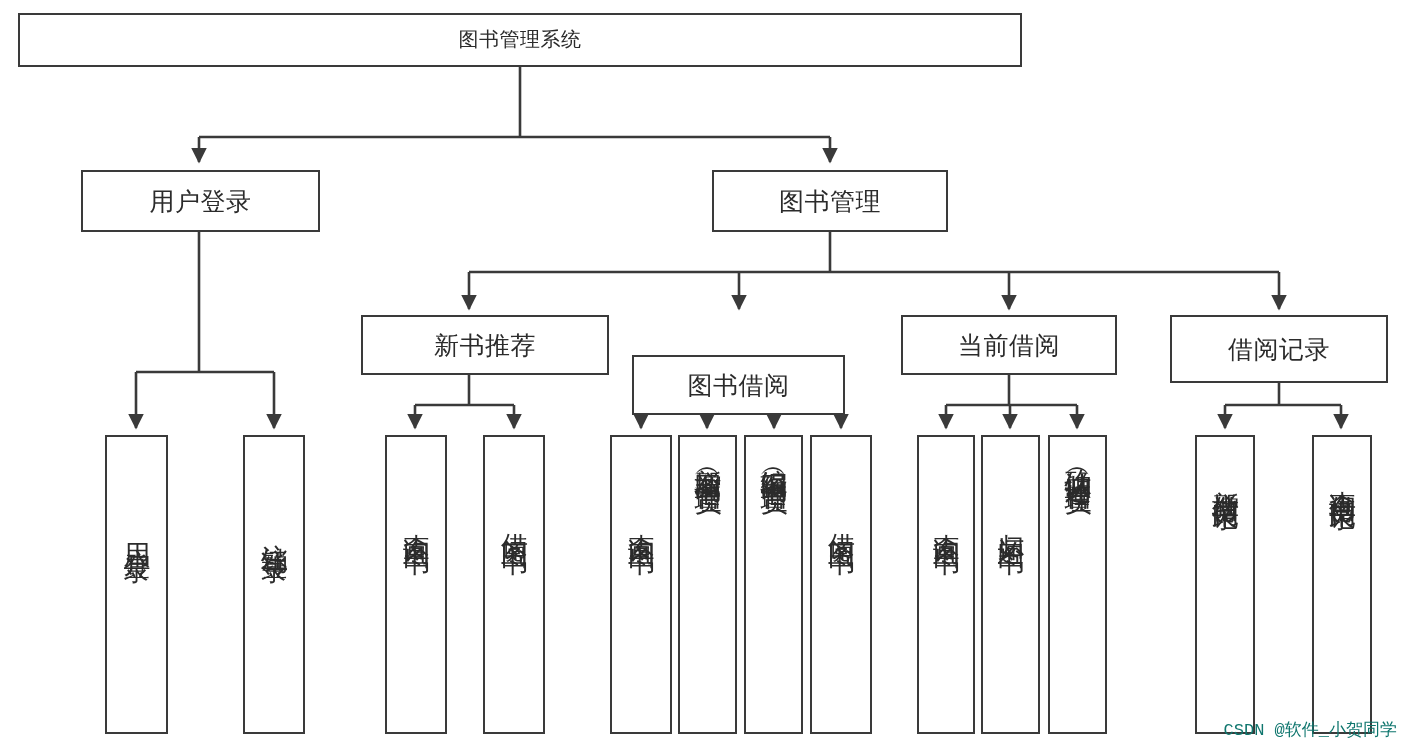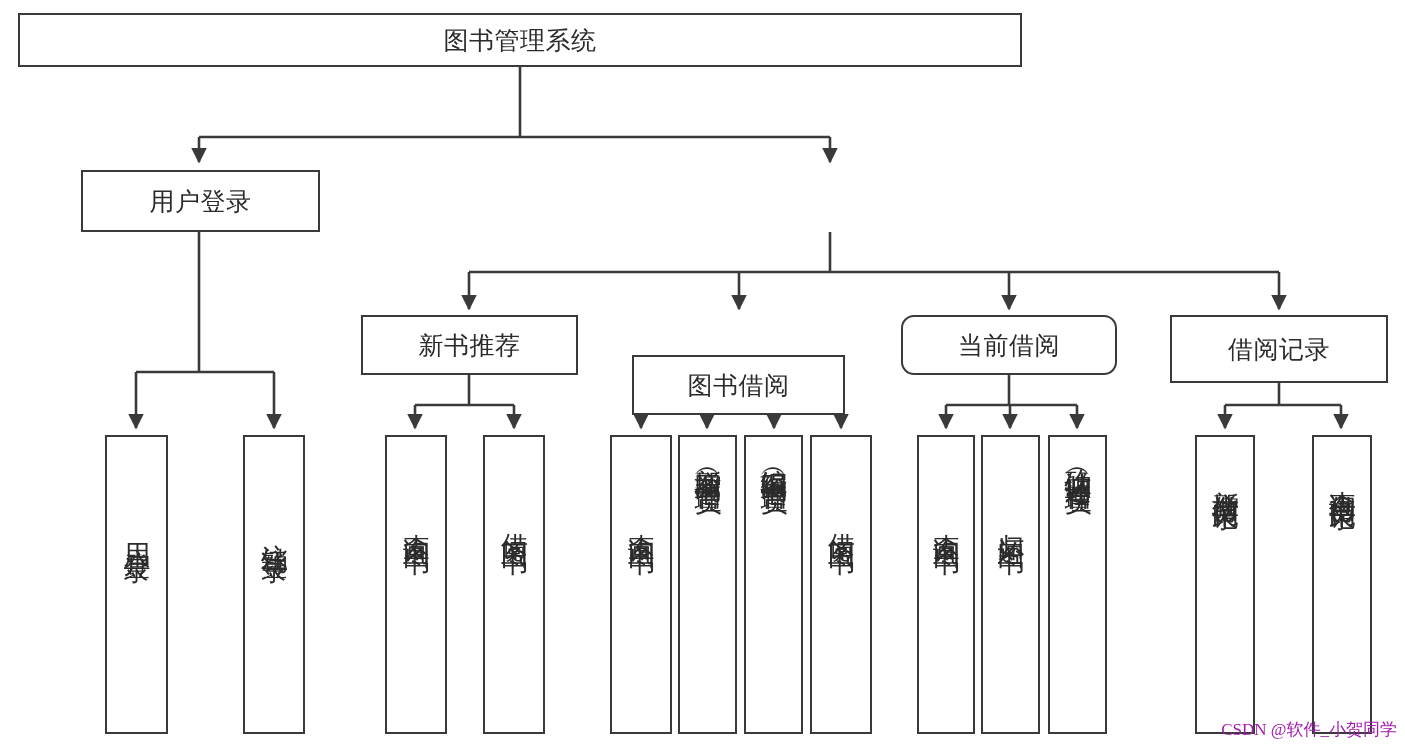--- a/index.html
+++ b/index.html
@@ -42,21 +42,21 @@
     display: block;
     color: #2b2b2b;
   }
   
   .node.horiz .label {
     font-size: 25px;
     letter-spacing: 0.5px;
     white-space: nowrap;
   }
   .node.root .label {
-    font-size: 25px;
+    font-size: 20px;
   }
   
   .node.vert {
     align-items: flex-start;
     padding-top: 6px;
   }
   .node.vert .label {
     font-size: 27px;
     writing-mode: vertical-rl;
     text-orientation: upright;
@@ -65,23 +65,23 @@
     white-space: nowrap;
   }
   .node.vert.tall .label {
     letter-spacing: 3px;
   }
   #watermark {
     position: absolute;
     right: 8px;
     bottom: 6px;
     font-size: 17px;
-    color: #a21caf;
+    color: #0f766e;
     white-space: nowrap;
-    font-family: Liberation Serif, serif;
+    font-family: Liberation Mono, monospace;
   }
 </style>
 </head>
 <body>
 
 <div id="diagram">
 
   <svg id="edges" viewBox="0 0 1405 747" width="1405" height="747" xmlns="http://www.w3.org/2000/svg">
     <defs>
       <marker id="arrow" viewBox="0 0 10 10" refX="9" refY="5" markerWidth="6" markerHeight="6" orient="auto-start-reverse">
@@ -132,28 +132,31 @@
     </g>
   </svg>
 
   <div class="node root horiz" style="left:18px; top:13px; width:1004px; height:54px;">
     <span class="label">图书管理系统</span>
   </div>
 
   <div class="node horiz" style="left:81px; top:170px; width:239px; height:62px;">
     <span class="label">用户登录</span>
   </div>
-
-  <div class="node horiz" style="left:361px; top:315px; width:217px; height:60px;">
+  <div class="node horiz" style="left:712px; top:170px; width:236px; height:62px;">
+    <span class="label">图书管理</span>
+  </div>
+
+  <div class="node horiz" style="left:361px; top:315px; width:248px; height:60px;">
     <span class="label">新书推荐</span>
   </div>
   <div class="node horiz" style="left:632px; top:315px; width:213px; height:60px;margin-top:40px;">
     <span class="label">图书借阅</span>
   </div>
-  <div class="node horiz" style="left:901px; top:315px; width:216px; height:60px;border-radius:13px;">
+  <div class="node horiz" style="left:901px; top:315px; width:216px; height:60px;">
     <span class="label">当前借阅</span>
   </div>
   <div class="node horiz" style="left:1170px; top:315px; width:218px; height:68px;">
     <span class="label">借阅记录</span>
   </div>
 
   <div class="node vert" style="left:105px; top:435px; width:63px; height:299px; padding-top:85px;">
     <span class="label">用户登录</span>
   </div>
   <div class="node vert" style="left:243px; top:435px; width:62px; height:299px; padding-top:85px;">

